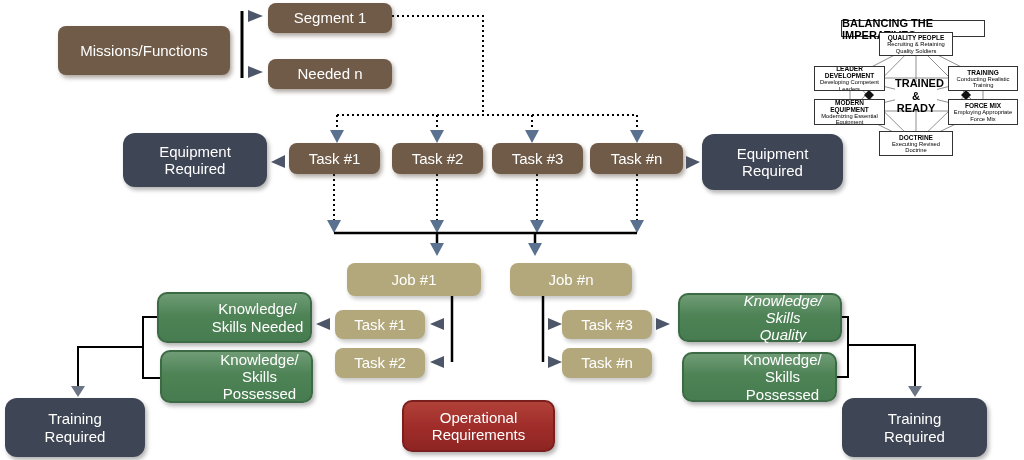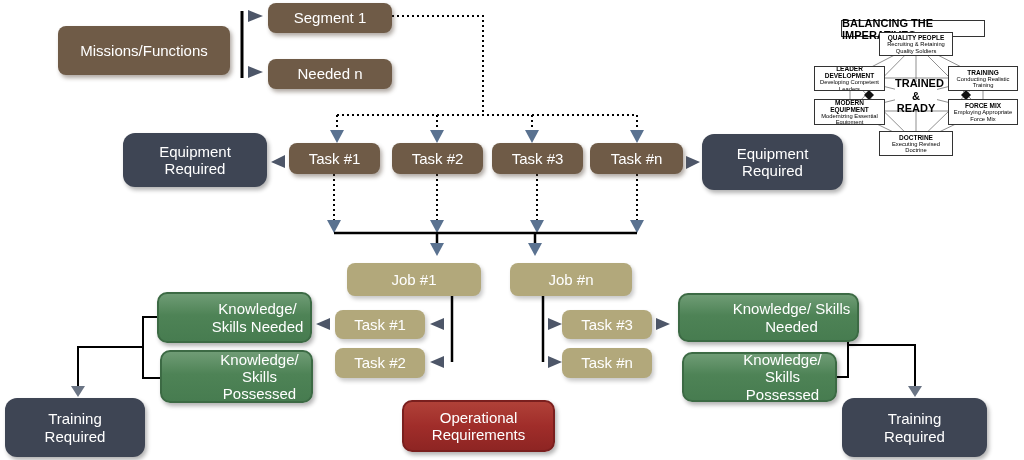--- a/index.html
+++ b/index.html
@@ -166,23 +166,23 @@
 
   <div class="box green" style="left:157px;top:292px;width:155px;height:51px;box-sizing:border-box;">
     <span>Knowledge/</span>
     <span>Skills Needed</span>
   </div>
   <div class="box green" style="left:160px;top:350px;width:153px;height:53px;box-sizing:border-box;">
     <span>Knowledge/</span>
     <span>Skills Possessed</span>
   </div>
 
-  <div class="box green" style="left:678px;top:293px;width:181px;height:49px;box-sizing:border-box;">
+  <div class="box green" style="left:678px;top:293px;width:164px;height:49px;box-sizing:border-box;font-style:italic;">
     <span>Knowledge/ Skills</span>
-    <span>Needed</span>
+    <span>Quality</span>
   </div>
   <div class="box green" style="left:682px;top:352px;width:155px;height:50px;box-sizing:border-box;">
     <span>Knowledge/</span>
     <span>Skills Possessed</span>
   </div>
 
   <div class="box slate" style="left:5px;top:398px;width:140px;height:59px;">
     <span>Training</span>
     <span>Required</span>
   </div>

